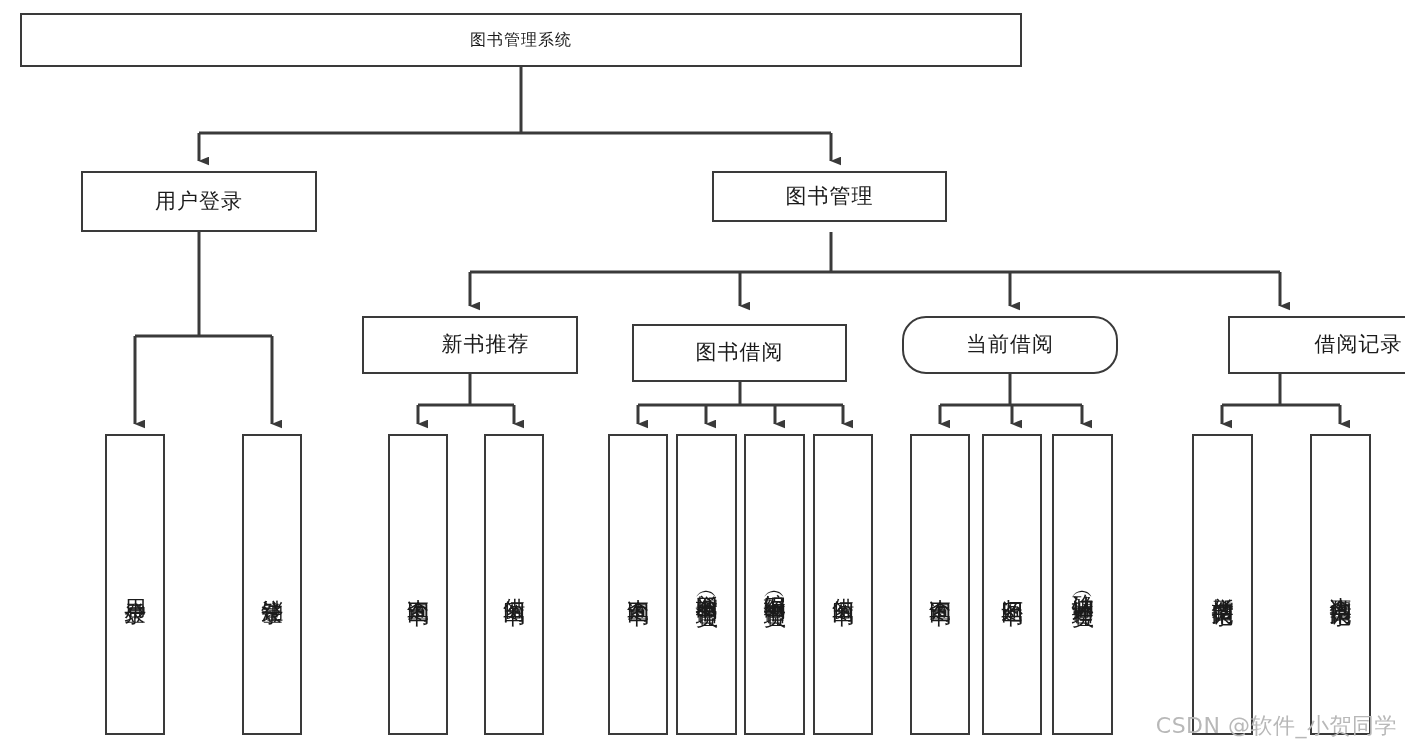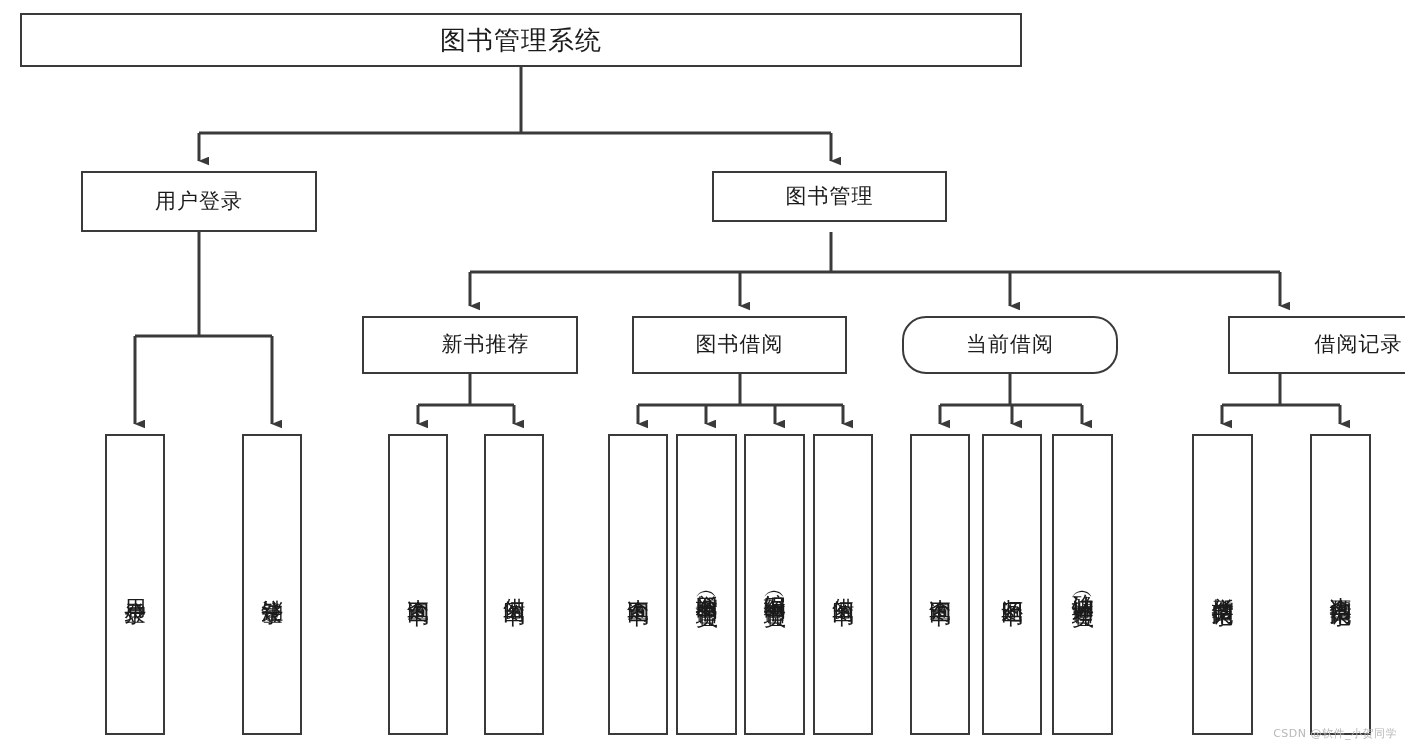--- a/index.html
+++ b/index.html
@@ -54,28 +54,28 @@
   }
   .node .label {
     display: block;
     white-space: pre;
   }
   .node.vertical .label {
     writing-mode: vertical-rl;
     text-orientation: upright;
   }
   .node.root {
-    font-size: 26px;
+    font-size: 16px;
     text-align: right;
   }
   #watermark {
     position: absolute;
     right: 8px;
     bottom: 6px;
-    font-size: 11px;
+    font-size: 22px;
     color: #b8b8b8;
     letter-spacing: 0.5px;
     white-space: nowrap;
     font-family: "DejaVu Sans", "Liberation Sans", sans-serif;
   }
 </style>
 </head>
 <body>
 
 <div id="diagram-root">
@@ -140,21 +140,21 @@
   <div class="node horizontal" style="left: 81px; top: 171px; width: 236px; height: 61px;">
     <span class="label">用户登录</span>
   </div>
   <div class="node horizontal" style="left: 712px; top: 171px; width: 235px; height: 51px;">
     <span class="label">图书管理</span>
   </div>
 
   <div class="node horizontal" style="left: 362px; top: 316px; width: 216px; height: 58px; padding-left: 31px;">
     <span class="label">新书推荐</span>
   </div>
-  <div class="node horizontal" style="left: 632px; top: 316px; width: 215px; height: 58px;">
+  <div class="node horizontal" style="left: 632px; top: 324px; width: 215px; height: 58px;">
     <span class="label">图书借阅</span>
   </div>
   <div class="node horizontal" style="left: 902px; top: 316px; width: 216px; height: 58px; border-radius: 24px;">
     <span class="label">当前借阅</span>
   </div>
   <div class="node horizontal" style="left: 1228px; top: 316px; width: 216px; height: 58px; padding-left: 45px;">
     <span class="label">借阅记录</span>
   </div>
 
   <div class="node vertical" style="left: 105px; top: 434px; width: 60px; height: 301px;">

